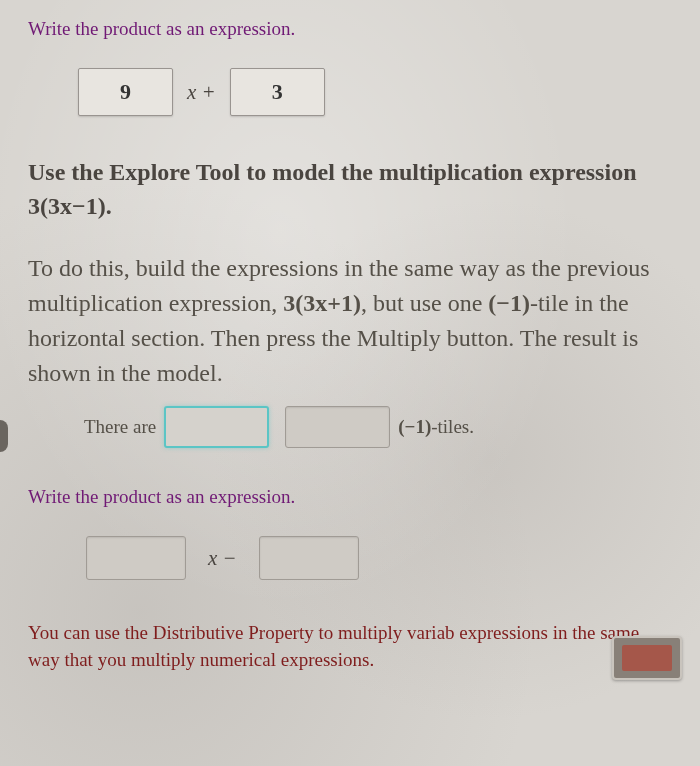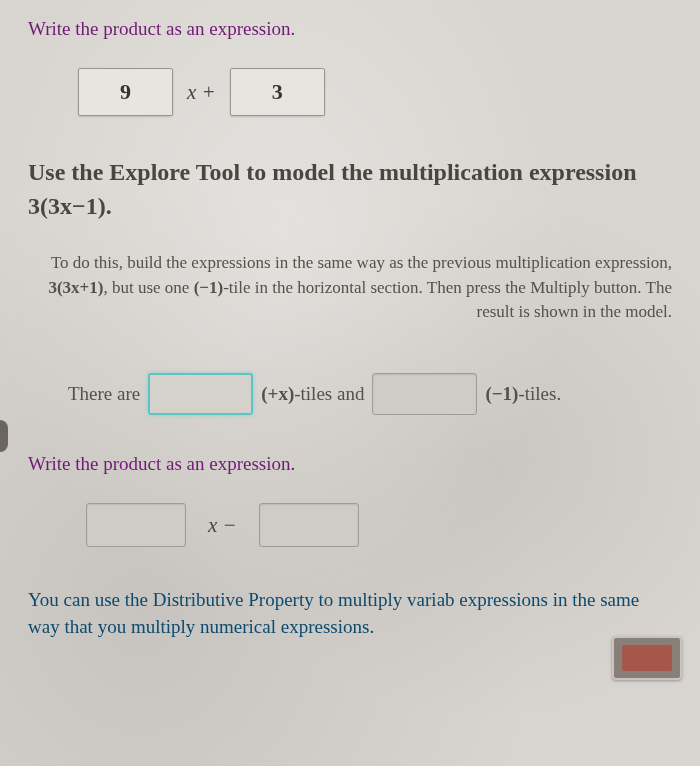--- a/index.html
+++ b/index.html
@@ -59,30 +59,29 @@
       font-size: 24px;
       font-weight: bold;
       color: #4a4540;
       line-height: 1.4;
       margin-bottom: 28px;
     }
     .math-expr {
       font-family: 'Times New Roman', serif;
     }
     .paragraph {
-      font-size: 17px;
+      font-size: 24px;
       color: #555048;
       line-height: 1.45;
-      margin-bottom: 48px;
-      text-align: right;
+      margin-bottom: 16px;
     }
     .fill-row {
       display: flex;
       align-items: center;
-      margin-left: 40px;
+      margin-left: 56px;
       margin-bottom: 38px;
       font-size: 19px;
       color: #555048;
       flex-wrap: nowrap;
       text-align: center;
     }
     .fill-row > span {
       white-space: nowrap;
     }
     .input-box {
@@ -102,21 +101,21 @@
     .input-box.small {
       width: 100px;
       height: 44px;
     }
     .math-term {
       font-family: 'Times New Roman', serif;
       font-weight: bold;
     }
     .bottom-text {
       font-size: 19px;
-      color: #0c4a6e;
+      color: #7f1d1d;
       line-height: 1.4;
       margin-top: 12px;
     }
     .calculator-icon {
       position: absolute;
       right: 18px;
       bottom: 86px;
       width: 70px;
       height: 44px;
       background: #888078;
@@ -161,21 +160,20 @@
   <span>Use the Explore Tool to model the multiplication expression </span><span class="math-expr">3(3x−1)</span><span>.</span>
 </div>
 
 <div class="paragraph">
   <span>To do this, build the expressions in the same way as the previous multiplication expression, </span><span class="math-term">3(3x+1)</span><span>, but use one </span><span class="math-term">(−1)</span><span>-tile in the horizontal section. Then press the Multiply button. The result is shown in the model.</span>
 </div>
 
 <div class="fill-row">
   <span>There are</span>
   <div class="input-box active"></div>
-  <span><span class="math-term">(+x)</span><span>-tiles and</span></span>
   <div class="input-box"></div>
   <span><span class="math-term">(−1)</span><span>-tiles.</span></span>
 </div>
 
 <div class="instruction">Write the product as an expression.</div>
 
 <div class="expression-row">
   <div class="input-box small"></div>
   <div class="operator"><span class="x">x  −</span></div>
   <div class="input-box small"></div>

